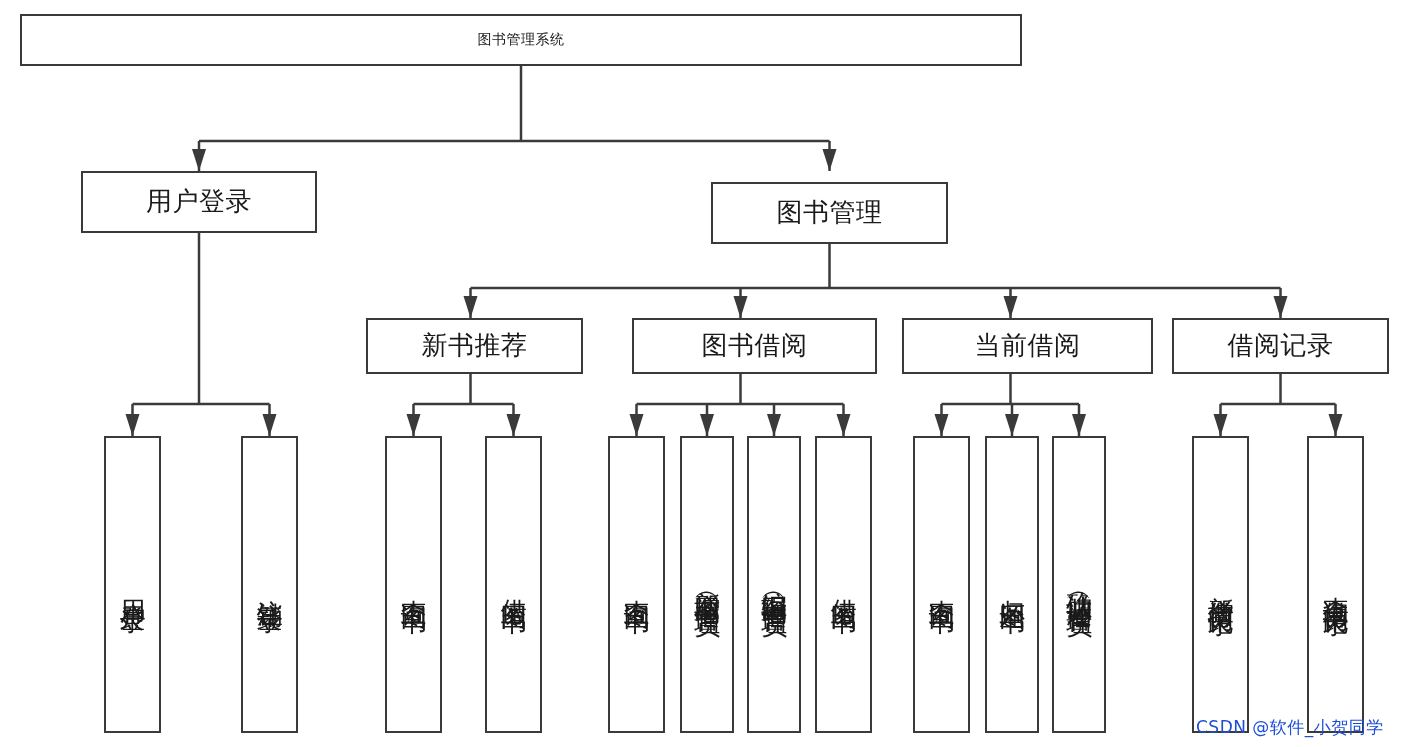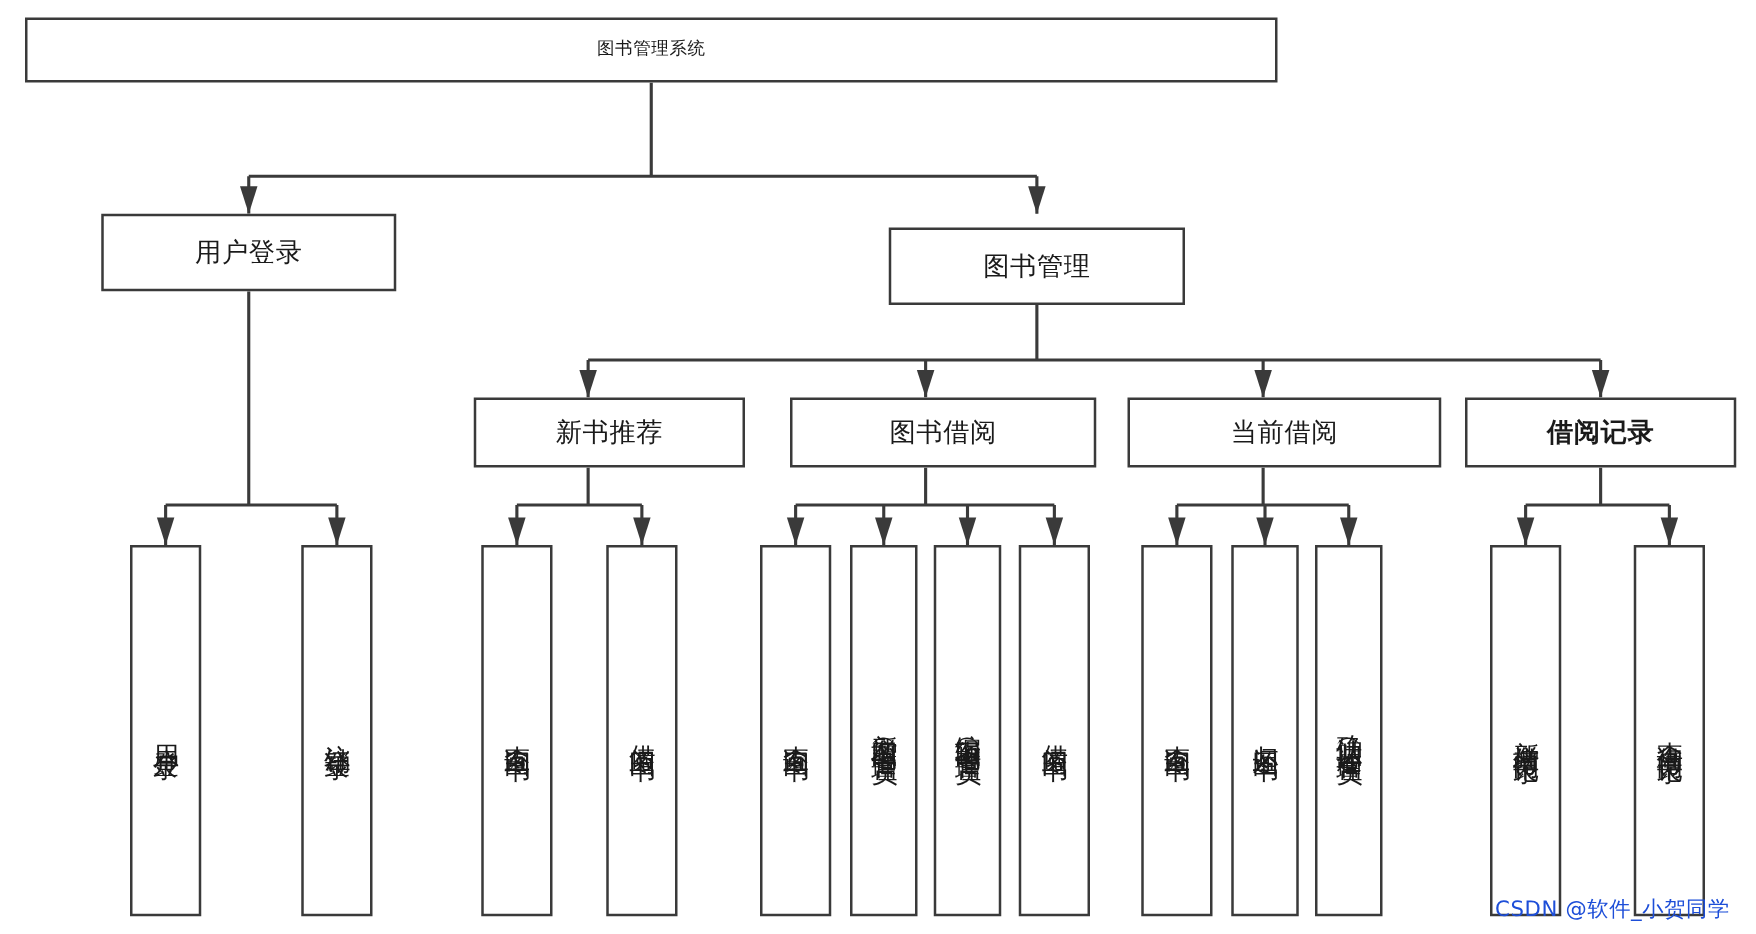--- a/index.html
+++ b/index.html
@@ -31,21 +31,21 @@
     position: absolute;
     box-sizing: border-box;
     background: #ffffff;
     border: 2px solid #3a3a3a;
     display: flex;
     align-items: center;
     justify-content: center;
     z-index: 2;
   }
   .node .label {
-    font-size: 21px;
+    font-size: 26px;
     line-height: 1.28;
     letter-spacing: 0.5px;
     color: #1a1a1a;
     text-align: center;
     white-space: nowrap;
   }
   .node.leaf .label {
     writing-mode: vertical-rl;
     text-orientation: upright;
     letter-spacing: 3px;
@@ -129,30 +129,30 @@
   <div id="node-layer">
       <div class="node root" style="left: 20px; top: 14px; width: 1002px; height: 52px;">
         <span class="label">图书管理系统</span>
       </div>
       <div class="node" style="left: 81px; top: 171px; width: 236px; height: 62px;">
         <span class="label">用户登录</span>
       </div>
       <div class="node" style="left: 711px; top: 171px; width: 237px; height: 62px; margin-top: 11px;">
         <span class="label">图书管理</span>
       </div>
-      <div class="node" style="left: 379px; top: 318px; width: 217px; height: 56px;">
+      <div class="node" style="left: 366px; top: 318px; width: 217px; height: 56px;">
         <span class="label">新书推荐</span>
       </div>
       <div class="node" style="left: 632px; top: 318px; width: 245px; height: 56px;">
         <span class="label">图书借阅</span>
       </div>
       <div class="node" style="left: 902px; top: 318px; width: 251px; height: 56px;">
         <span class="label">当前借阅</span>
       </div>
-      <div class="node" style="left: 1172px; top: 318px; width: 217px; height: 56px; font-weight: bold;">
+      <div class="node" style="left: 1172px; top: 318px; width: 217px; height: 56px;">
         <span class="label">借阅记录</span>
       </div>
       <div class="node leaf" style="left: 104px; top: 436px; width: 57px; height: 297px;">
         <span class="label">用户登录</span>
       </div>
       <div class="node leaf" style="left: 241px; top: 436px; width: 57px; height: 297px;">
         <span class="label">注销登录</span>
       </div>
       <div class="node leaf" style="left: 385px; top: 436px; width: 57px; height: 297px;">
         <span class="label">查询图书</span>

